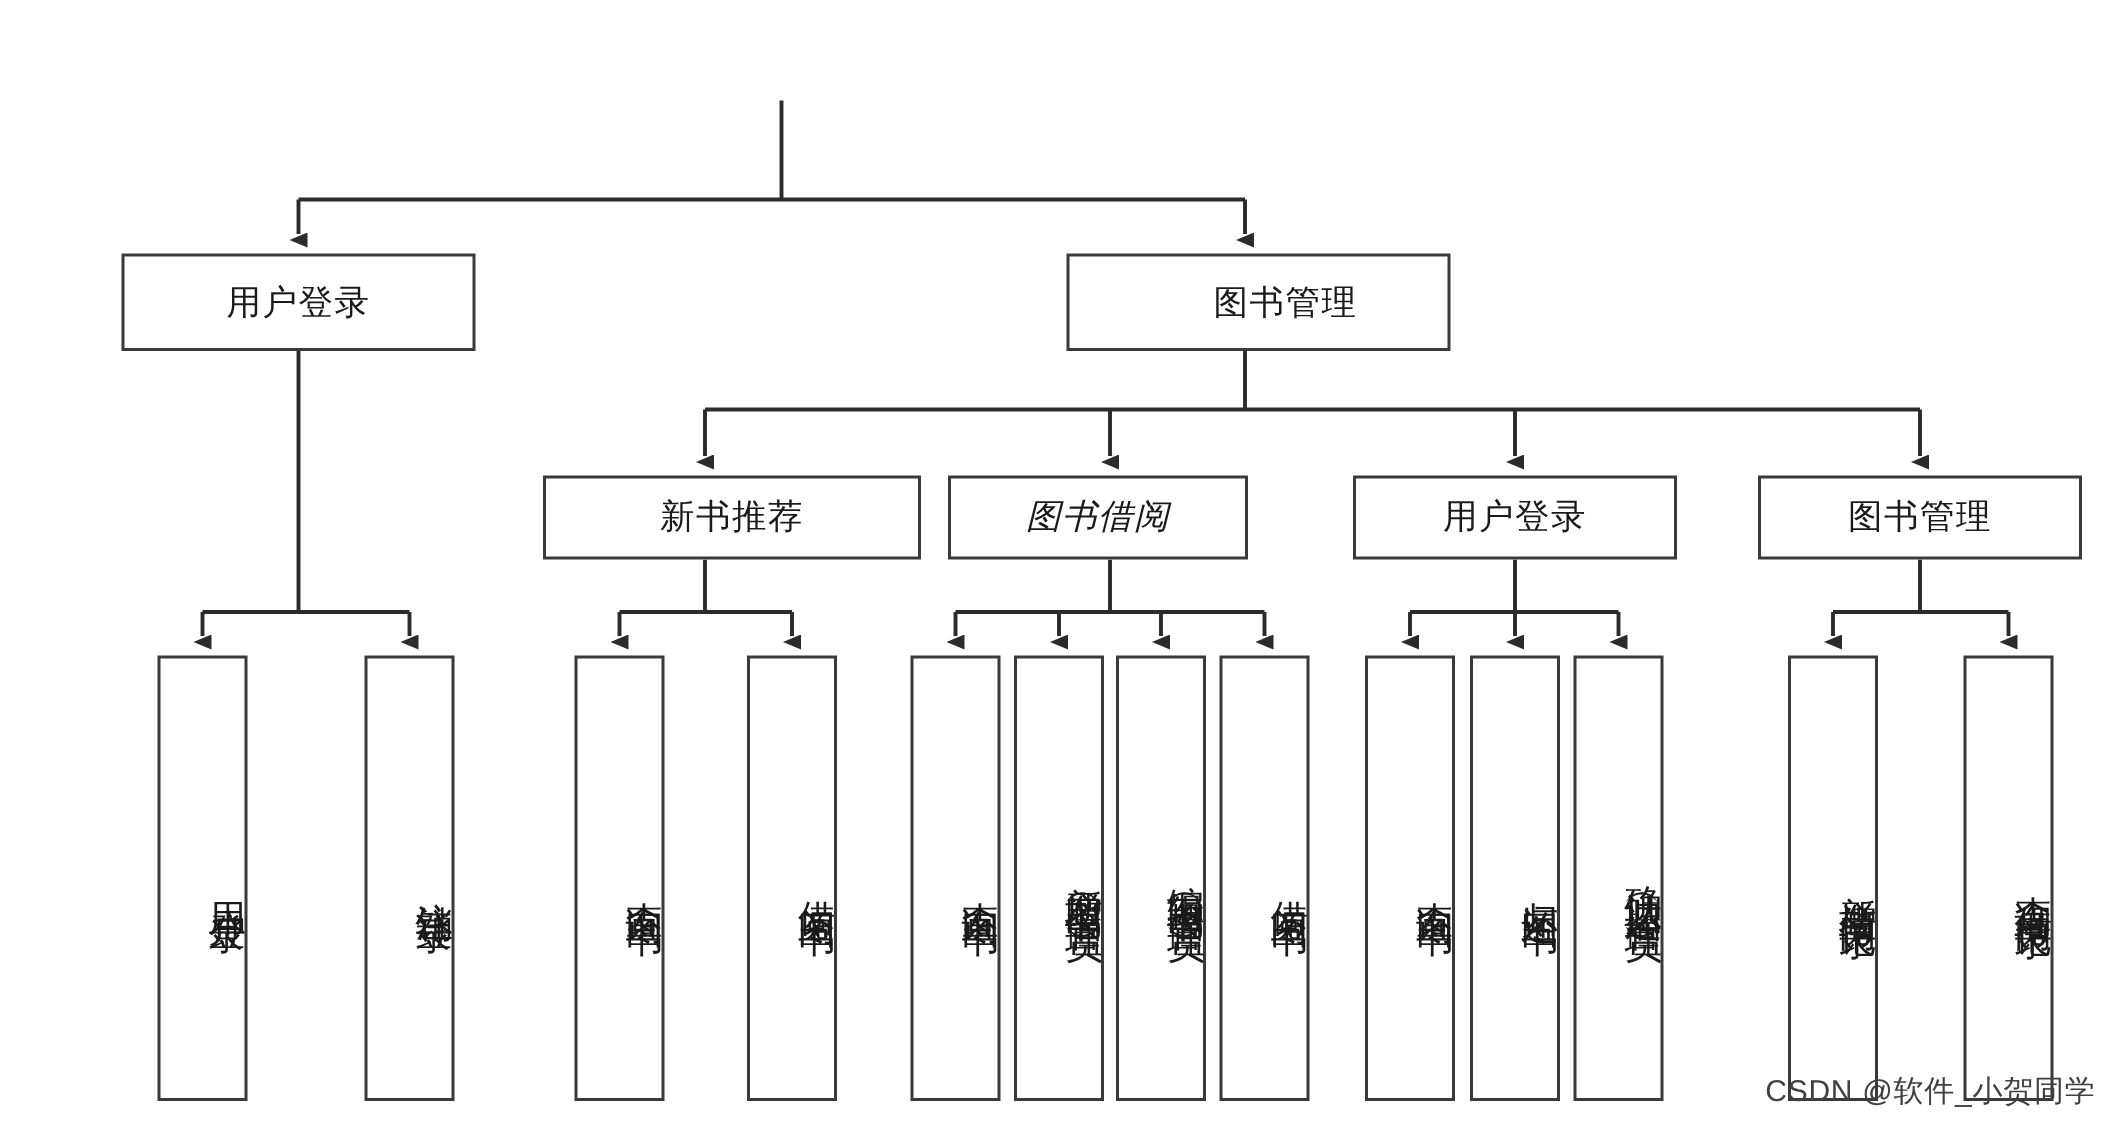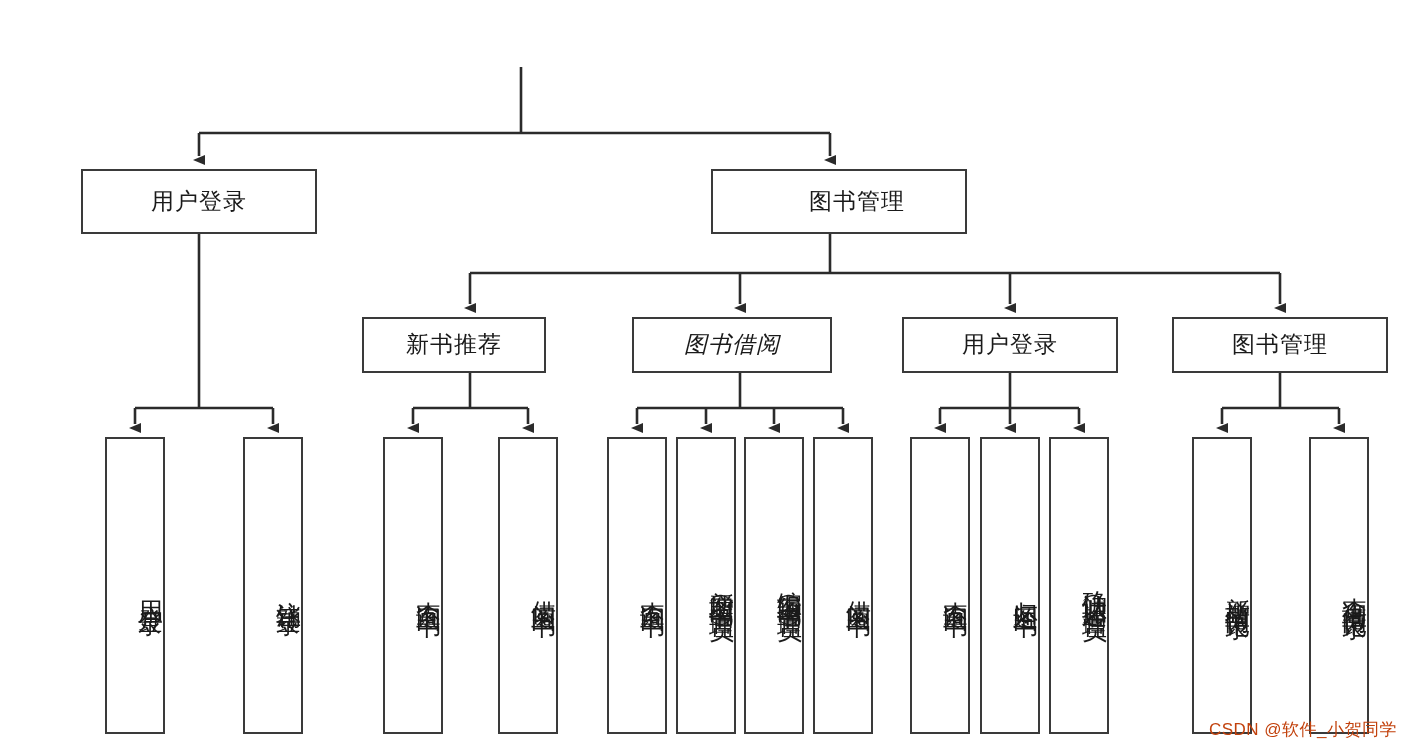--- a/index.html
+++ b/index.html
@@ -56,22 +56,22 @@
   .node.vert .vtext {
     writing-mode: vertical-rl;
     text-orientation: upright;
     display: block;
     white-space: nowrap;
   }
   .watermark {
     position: absolute;
     right: 8px;
     bottom: 6px;
-    font-size: 17px;
-    color: #c2410c;
+    font-size: 20px;
+    color: #404040;
     letter-spacing: 0.5px;
     white-space: nowrap;
     z-index: 5;
   }
 </style>
 </head>
 <body>
 
 <div id="canvas">
 
@@ -126,21 +126,21 @@
   </svg>
 
 
   <div class="node horiz" style="left:81px; top:169px; width:236px; height:65px;">
     <span>用户登录</span>
   </div>
   <div class="node horiz" style="left:711px; top:169px; width:256px; height:65px;padding-left:36px;">
     <span>图书管理</span>
   </div>
 
-  <div class="node horiz" style="left:362px; top:317px; width:184px; height:56px;text-align:center;">
+  <div class="node horiz" style="left:362px; top:317px; width:252px; height:56px;text-align:center;">
     <span>新书推荐</span>
   </div>
   <div class="node horiz" style="left:632px; top:317px; width:200px; height:56px;font-style:italic;">
     <span>图书借阅</span>
   </div>
   <div class="node horiz" style="left:902px; top:317px; width:216px; height:56px;">
     <span>用户登录</span>
   </div>
   <div class="node horiz" style="left:1172px; top:317px; width:216px; height:56px;">
     <span>图书管理</span>

